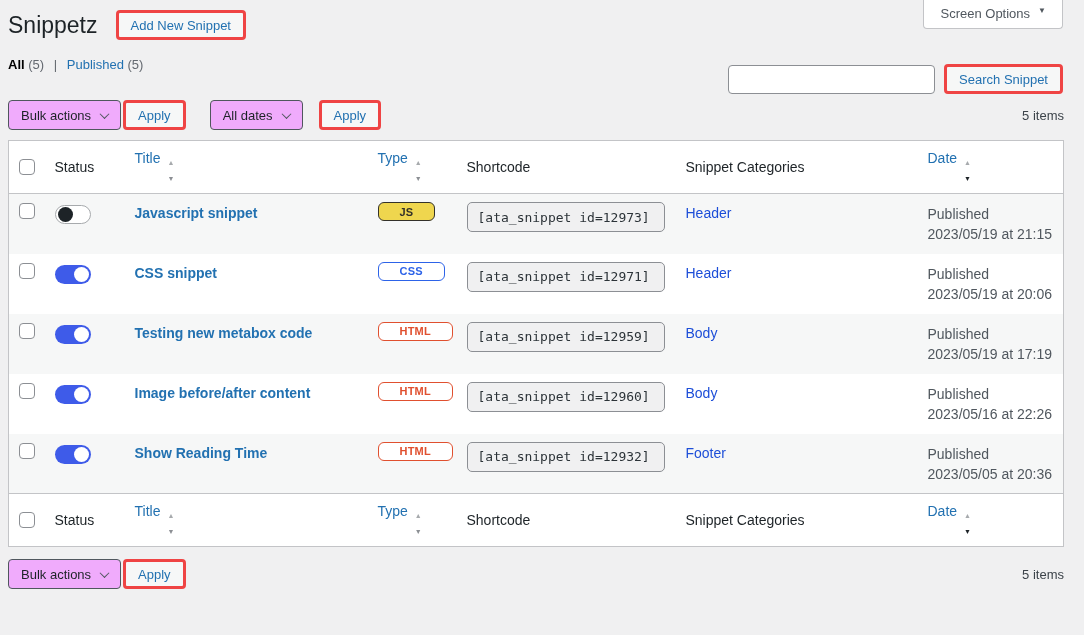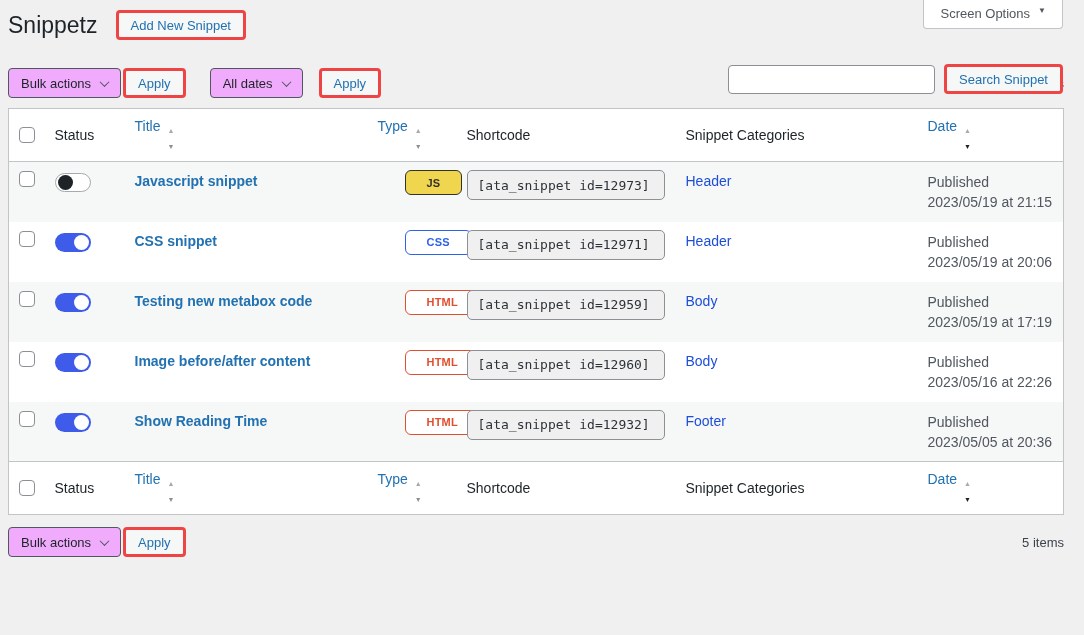--- a/index.html
+++ b/index.html
@@ -95,22 +95,22 @@
   .toggle.on { background: #3e5be9; }
   .toggle.on .knob { right: 2px; background: #fff; }
   .toggle.off { background: #fff; border: 1px solid #a7aaad; }
   .toggle.off .knob { left: 2px; top: 1px; background: #1d2327; }
 
   .row-title { color: #2271b1; font-weight: 700; font-size: 14px; text-decoration: none; display: inline-block; margin-top: 3px; }
   .cat-link { color: #1d4ed8; text-decoration: none; display: inline-block; margin-top: 3px; }
 
   .type-badge {
     display: inline-flex; align-items: center; justify-content: center;
-    min-width: 26px; height: 25px; padding: 0 21px;
-    border-radius: 6px; font-size: 11px; font-weight: 700; letter-spacing: .2px; margin-left: 27px;
+    min-width: 26px; height: 19px; padding: 0 21px;
+    border-radius: 6px; font-size: 11px; font-weight: 700; letter-spacing: .2px;
   }
   .badge-js   { background: #efd64e; border: 1.5px solid #33312a; color: #33312a; }
   .badge-css  { background: #fff; border: 1.5px solid #2d63e8; color: #2d63e8; }
   .badge-html { background: #fff; border: 1.5px solid #e0502f; color: #e0502f; }
 
   .shortcode-input {
     width: 198px; height: 30px; background: #f0f0f1; border: 1px solid #8c8f94;
     border-radius: 5px; padding: 0 10px;
     font-family: "DejaVu Sans Mono", "Liberation Mono", monospace;
     font-size: 13px; color: #2c3338;
@@ -130,20 +130,31 @@
   <button class="btn">Search Snippet</button>
 </div>
 
 <div class="wrap">
 
   <div class="heading-row">
     <h1 class="page-title">Snippetz</h1>
     <button class="btn add-new">Add New Snippet</button>
   </div>
 
+  <div class="views">
+    <a>
+      <span class="current-label">All</span>
+      <span class="count">(5)</span>
+    </a>
+    <span class="sep">|</span>
+    <a>
+      <span class="link-label">Published</span>
+      <span class="count">(5)</span>
+    </a>
+  </div>
 
   <div class="tablenav top">
     <span class="select">
       <span>Bulk actions</span>
       <span class="chev"></span>
     </span>
     <button class="btn gap10">Apply</button>
     <span class="select gap24">
       <span>All dates</span>
       <span class="chev"></span>

